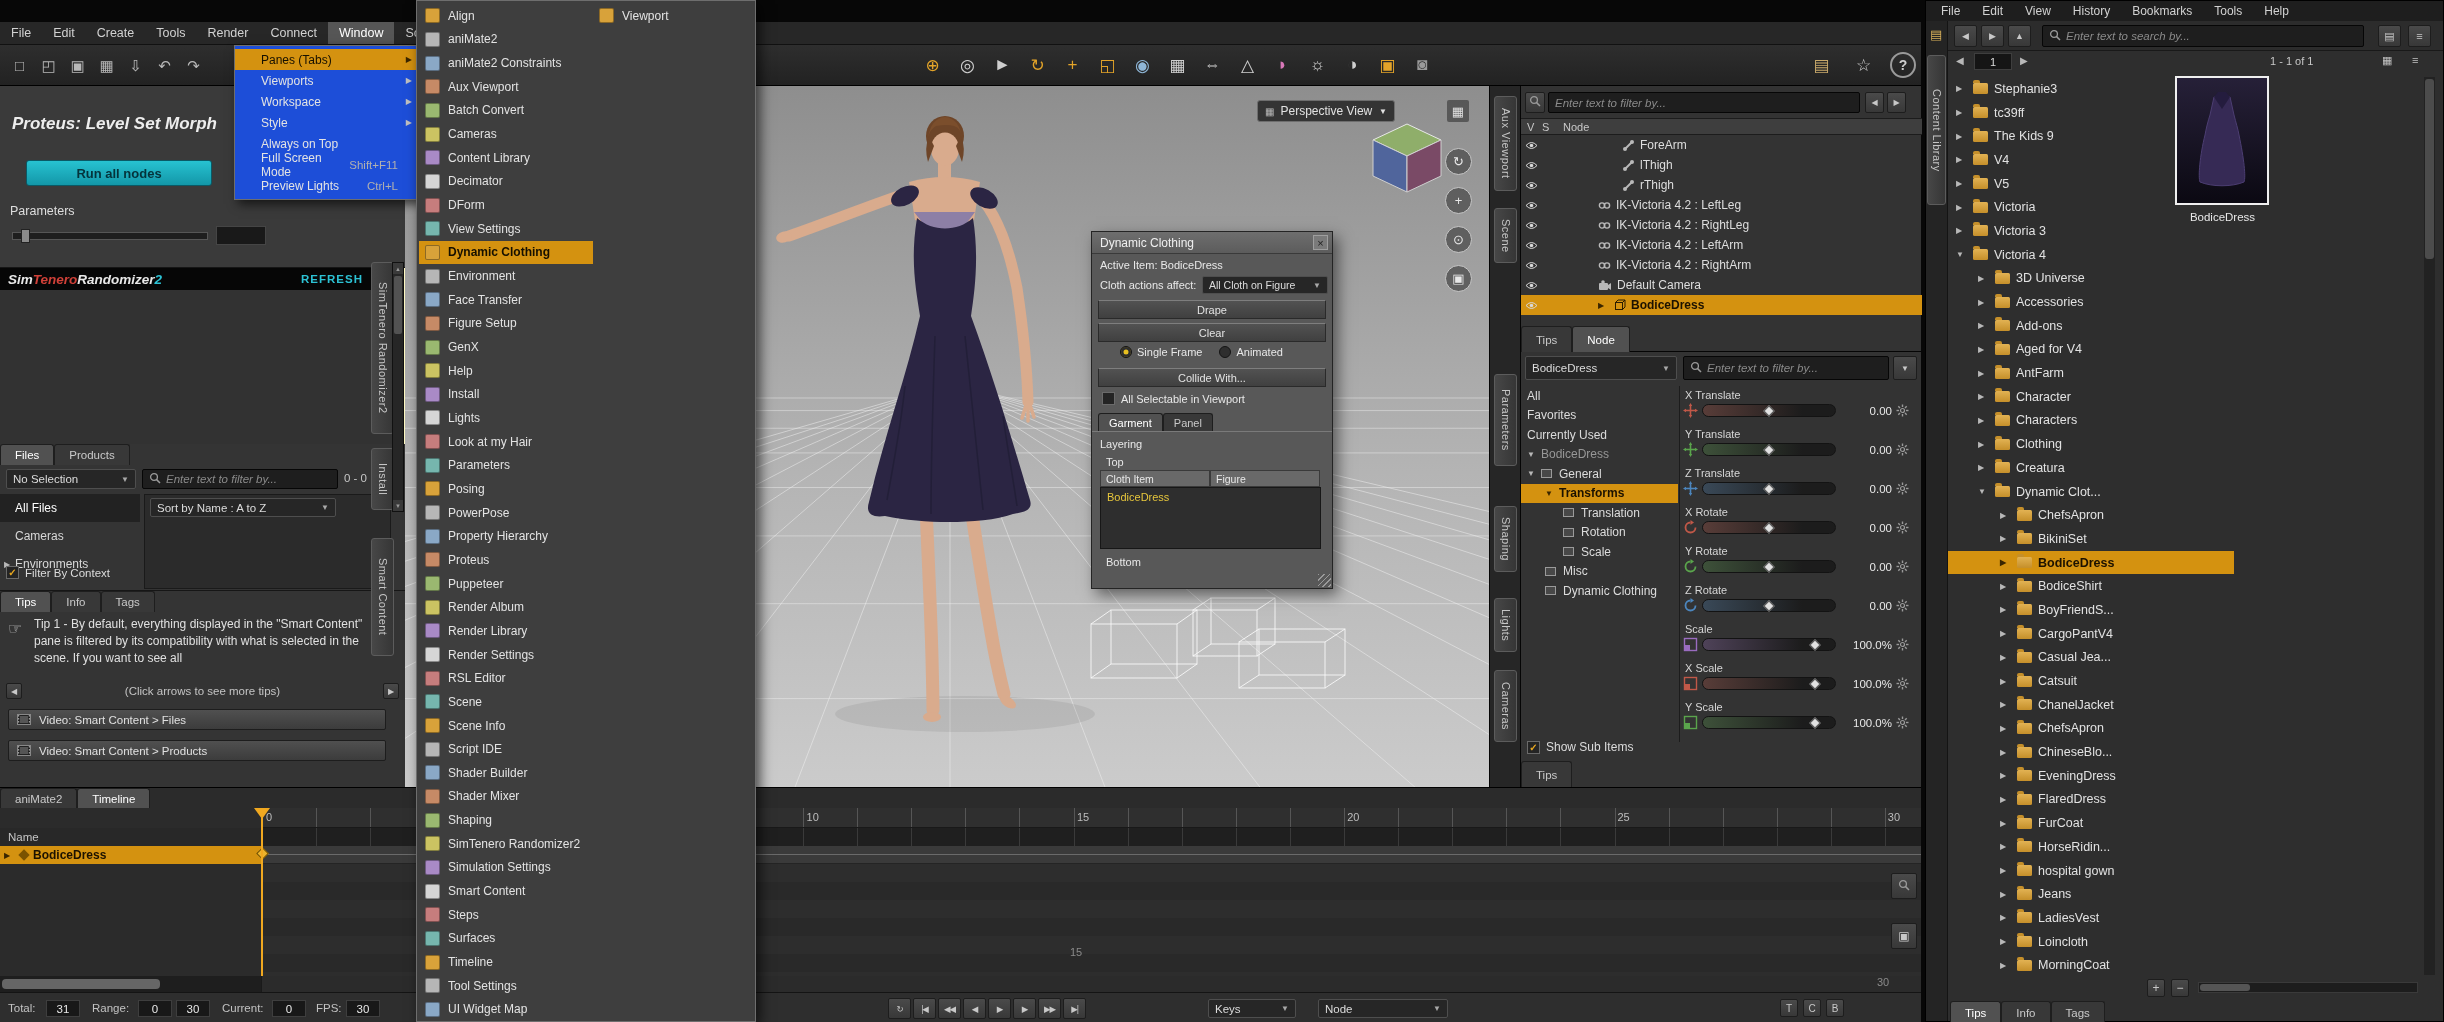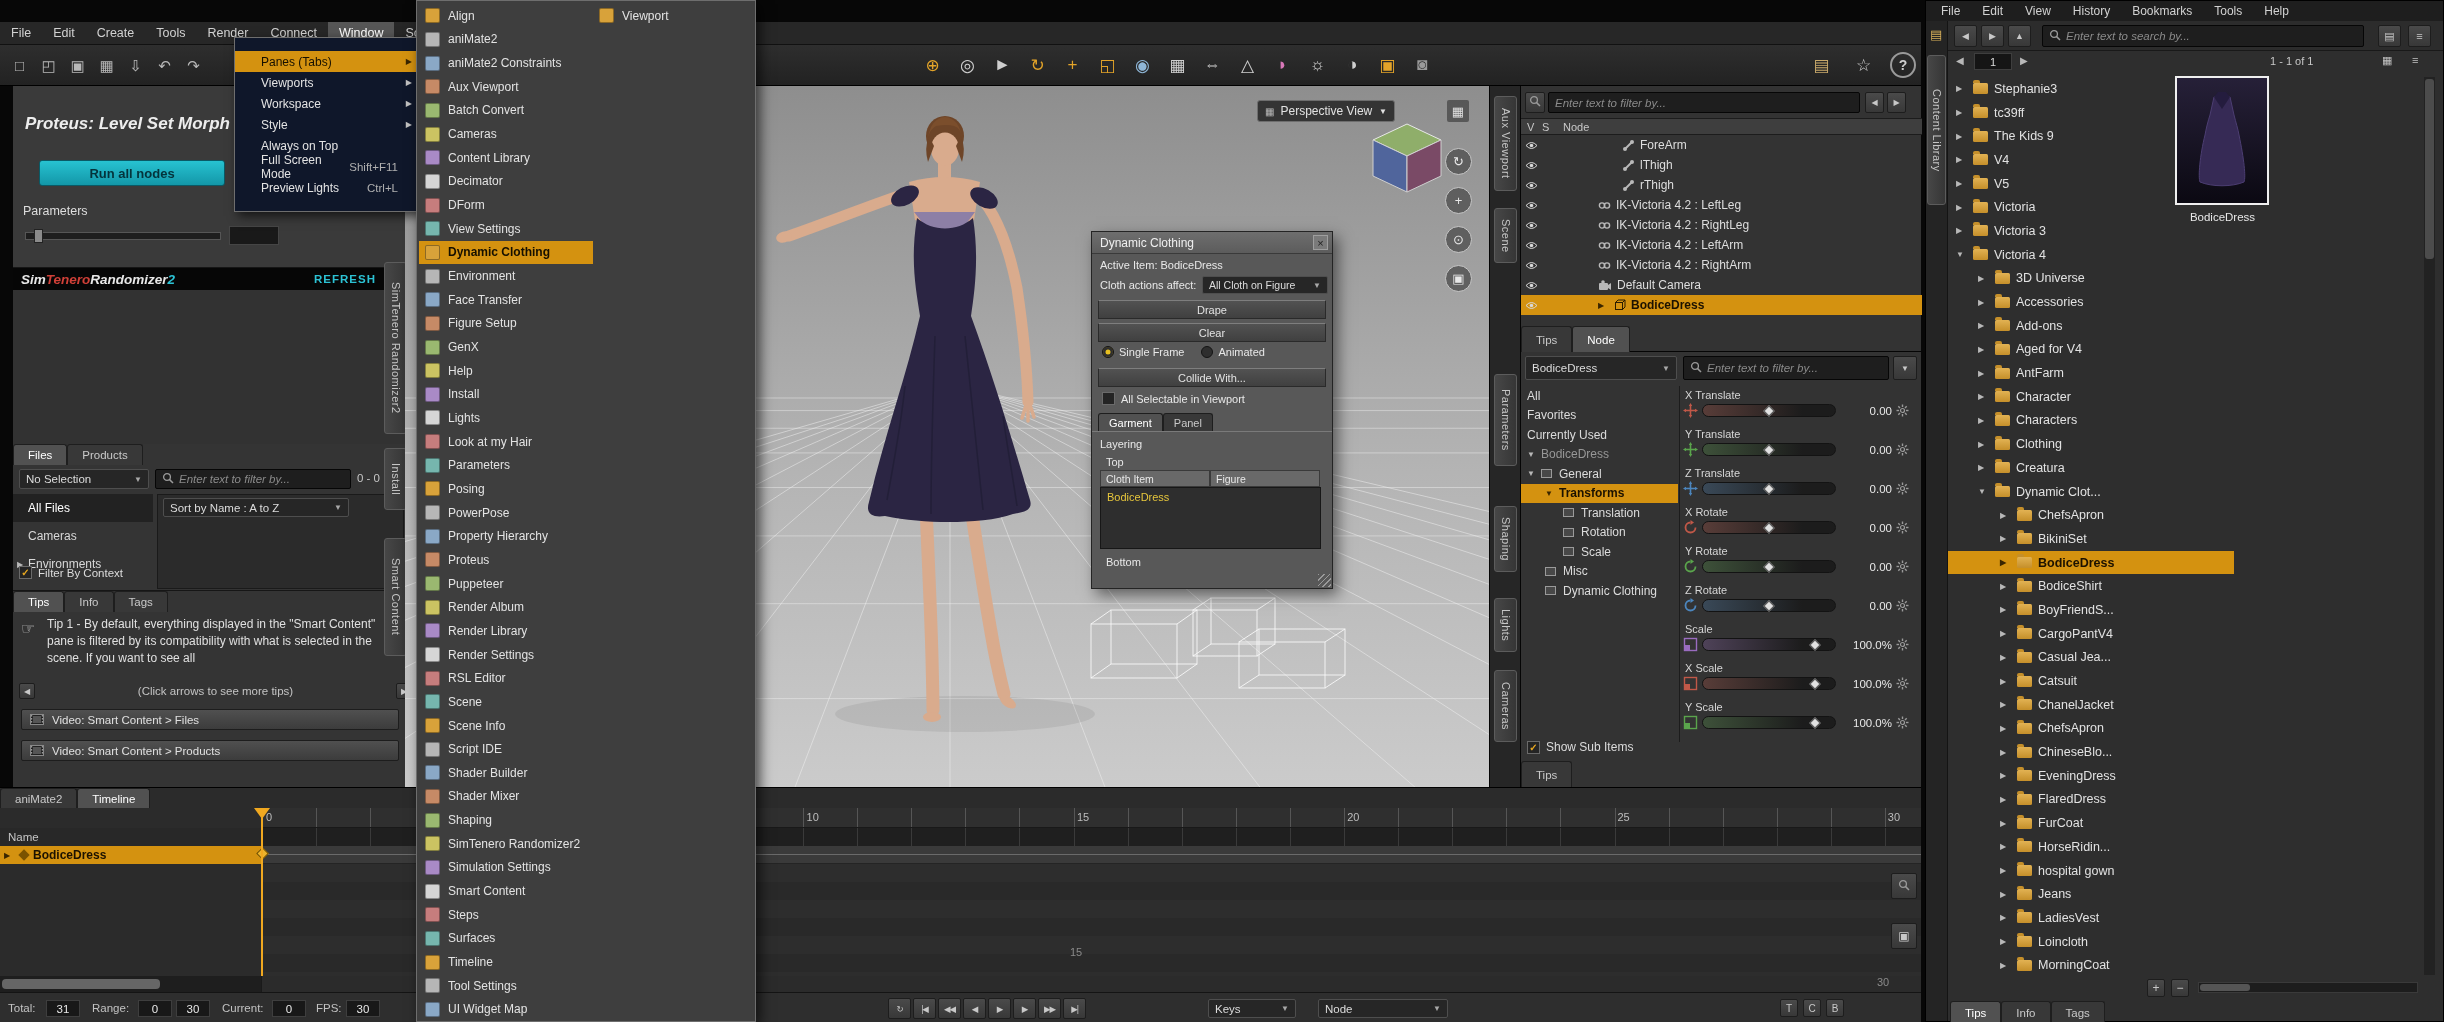--- a/index.html
+++ b/index.html
@@ -37,37 +37,37 @@
   display:flex;align-items:center;gap:8px;padding:0 6px;color:#bdbdbd;font-size:12px}
 #titlebar .applogo{width:13px;height:13px;background:linear-gradient(135deg,#f0b030,#c07010);border-radius:3px;flex:none}
 #titlebar .wbtn{width:28px;height:20px;display:flex;align-items:center;justify-content:center;color:#a8a8a8;font-size:11px}
 #titlebar .wbtn.close{font-size:13px}
 #menubar{left:0;top:22px;width:1921px;height:23px;background:#272727;border-bottom:1px solid #111;display:flex}
 #toolbar{left:0;top:45px;width:1921px;height:41px;background:linear-gradient(#2e2e2e,#222);border-bottom:1px solid #000}
 .tbtn{width:27px;height:29px;display:flex;align-items:center;justify-content:center;font-size:15px;color:#b9b9b9;border-radius:3px}
 .tbtn.big{width:31px;height:32px;font-size:17px}
 .tbtn.circ{border:2px solid #9a9a9a;border-radius:50%;width:26px;height:26px;font-size:14px;font-weight:bold;margin-top:3px}
 
-#window-menu{left:234px;top:37px;width:187px;background:#0f172a;border:1px solid #6e6e6e;z-index:60;
-  box-shadow:4px 4px 10px rgba(0,0,0,.65);padding:13px 0}
+#window-menu{left:234px;top:45px;width:187px;background:#1d4ed8;border:1px solid #6e6e6e;z-index:60;
+  box-shadow:4px 4px 10px rgba(0,0,0,.65);padding:3px 0}
 .menu-item{height:21px;display:flex;align-items:center;padding:0 8px 0 26px;font-size:12px;color:#e3e3e3;position:relative}
 .menu-item .mi-label{flex:1}
 .menu-item .mi-short{color:#b0b0b0;margin-right:14px;font-size:11.5px}
 .menu-item .mi-arrow{font-size:8px;color:#c0c0c0}
 .menu-item.hl{background:#d49210;color:#161000}
 .menu-item.hl .mi-arrow{color:#3a2600}
 #panes-menu{left:416px;top:0;width:340px;height:1022px;background:#3e3e3e;border:1px solid #6e6e6e;z-index:61;
   box-shadow:4px 4px 12px rgba(0,0,0,.65)}
 #panes-col1{position:absolute;left:2px;top:3px;width:174px}
 #panes-col2{position:absolute;left:176px;top:3px;width:160px}
 .smenu-item{height:23.66px;display:flex;align-items:center;gap:8px;padding:0 6px;font-size:12px;color:#e3e3e3;white-space:nowrap}
 .smenu-item .micon{width:15px;height:15px;border-radius:2px;flex:none;border:1px solid rgba(0,0,0,.35)}
 .smenu-item.hl{background:#d49210;color:#161000;font-weight:bold}
 
-#left-dock{left:13px;top:86px;width:405px;height:701px;background:#323232;border-right:4px solid #fef9c3}
+#left-dock{left:0;top:86px;width:405px;height:701px;background:#323232;border-right:4px solid #fef9c3}
 .ld-proteus{left:0;top:0;width:405px;height:182px;background:#3a3a3a;border-bottom:1px solid #161616}
 .prot-title{position:absolute;left:12px;top:28px;font-size:17px;font-weight:bold;font-style:italic;color:#ededed}
 .prot-btn{position:absolute;left:26px;top:74px;width:186px;height:26px;background:linear-gradient(#27c2d1,#1397a8);
   border:1px solid #0a5a66;border-radius:3px;color:#04333b;font-weight:bold;font-size:13px;display:flex;align-items:center;justify-content:center}
 .prot-params{position:absolute;left:10px;top:118px;font-size:12.5px;color:#dedede}
 .prot-slider{position:absolute;left:12px;top:146px;width:196px;height:8px;background:#1e1e1e;border:1px solid #565656}
 .prot-handle{position:absolute;left:8px;top:-4px;width:9px;height:14px;background:#8b8b8b;border:1px solid #222}
 .prot-valbox{position:absolute;left:216px;top:140px;width:50px;height:19px;background:#191919;border:1px solid #454545}
 .ld-randbar{left:0;top:182px;width:371px;height:22px;background:#060606;display:flex;align-items:center;padding:0 8px;
   font-size:13.5px;font-weight:bold;font-style:italic}
@@ -1062,21 +1062,21 @@
       </div>
     <div class="dc-close">×</div>
     <div class="abs" style="left:8px;top:27px">Active Item: BodiceDress</div>
     <div class="abs" style="left:8px;top:47px">Cloth actions affect:</div>
     <div class="dd abs" style="left:110px;top:44px;width:126px;height:18px;font-size:10.5px">
       <span>All Cloth on Figure</span>
         <span class="caret">▼</span>
       </div>
     <div class="dc-btn" style="top:68px">Drape</div>
     <div class="dc-btn" style="top:91px">Clear</div>
-    <div class="abs" style="left:10px;top:114px;display:flex;align-items:center;gap:5px">
+    <div class="abs" style="left:28px;top:114px;display:flex;align-items:center;gap:5px">
       <span class="rad on"></span>
       <span>Single Frame</span>
       <span class="rad" style="margin-left:12px"></span>
       <span>Animated</span>
     </div>
     <div class="dc-btn" style="top:136px">Collide With...</div>
     <div class="abs" style="left:10px;top:160px;display:flex;align-items:center;gap:6px">
       <span class="chk" style="color:transparent">✓</span>
       <span>All Selectable in Viewport</span>
     </div>

